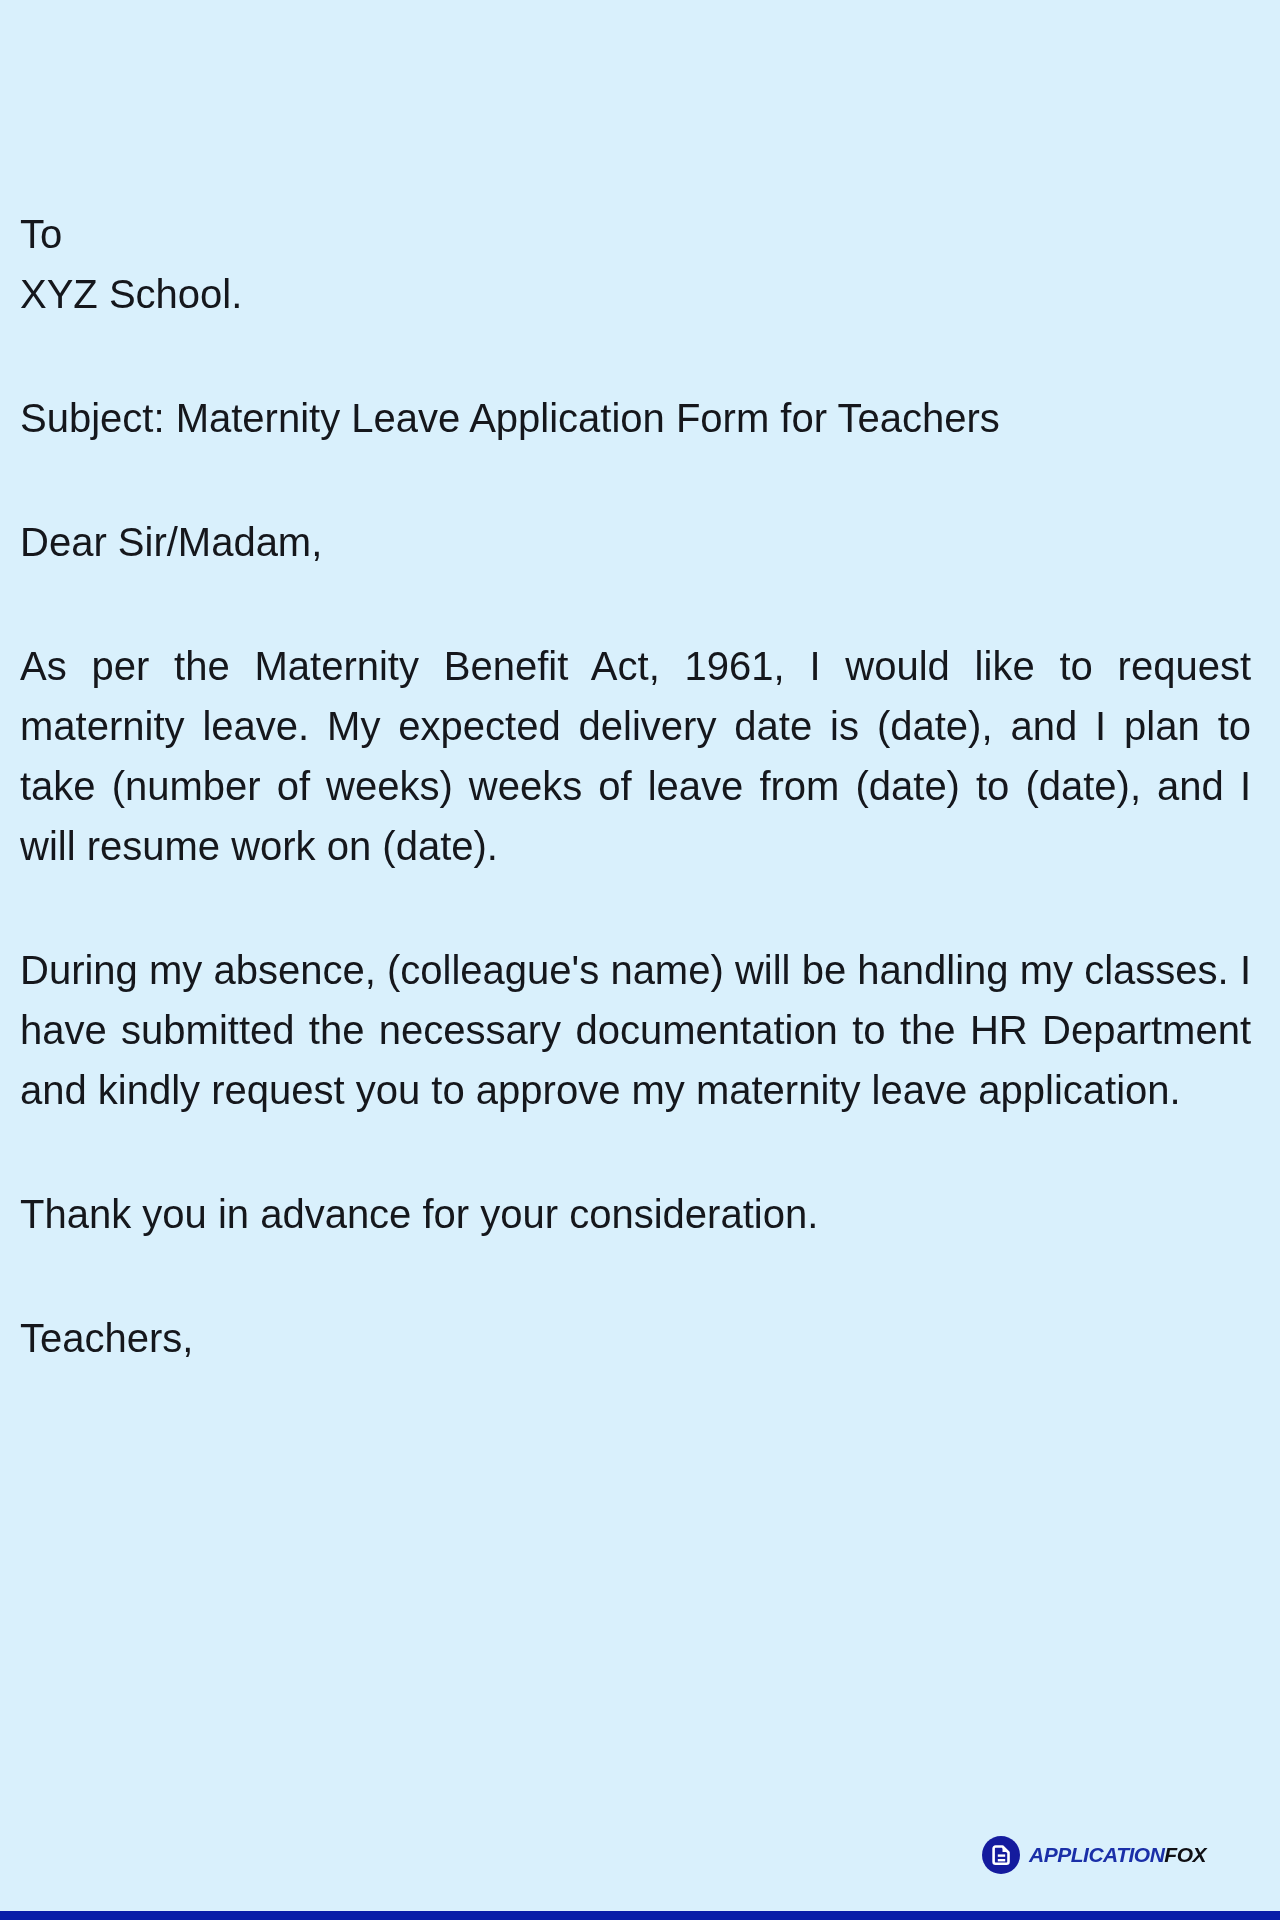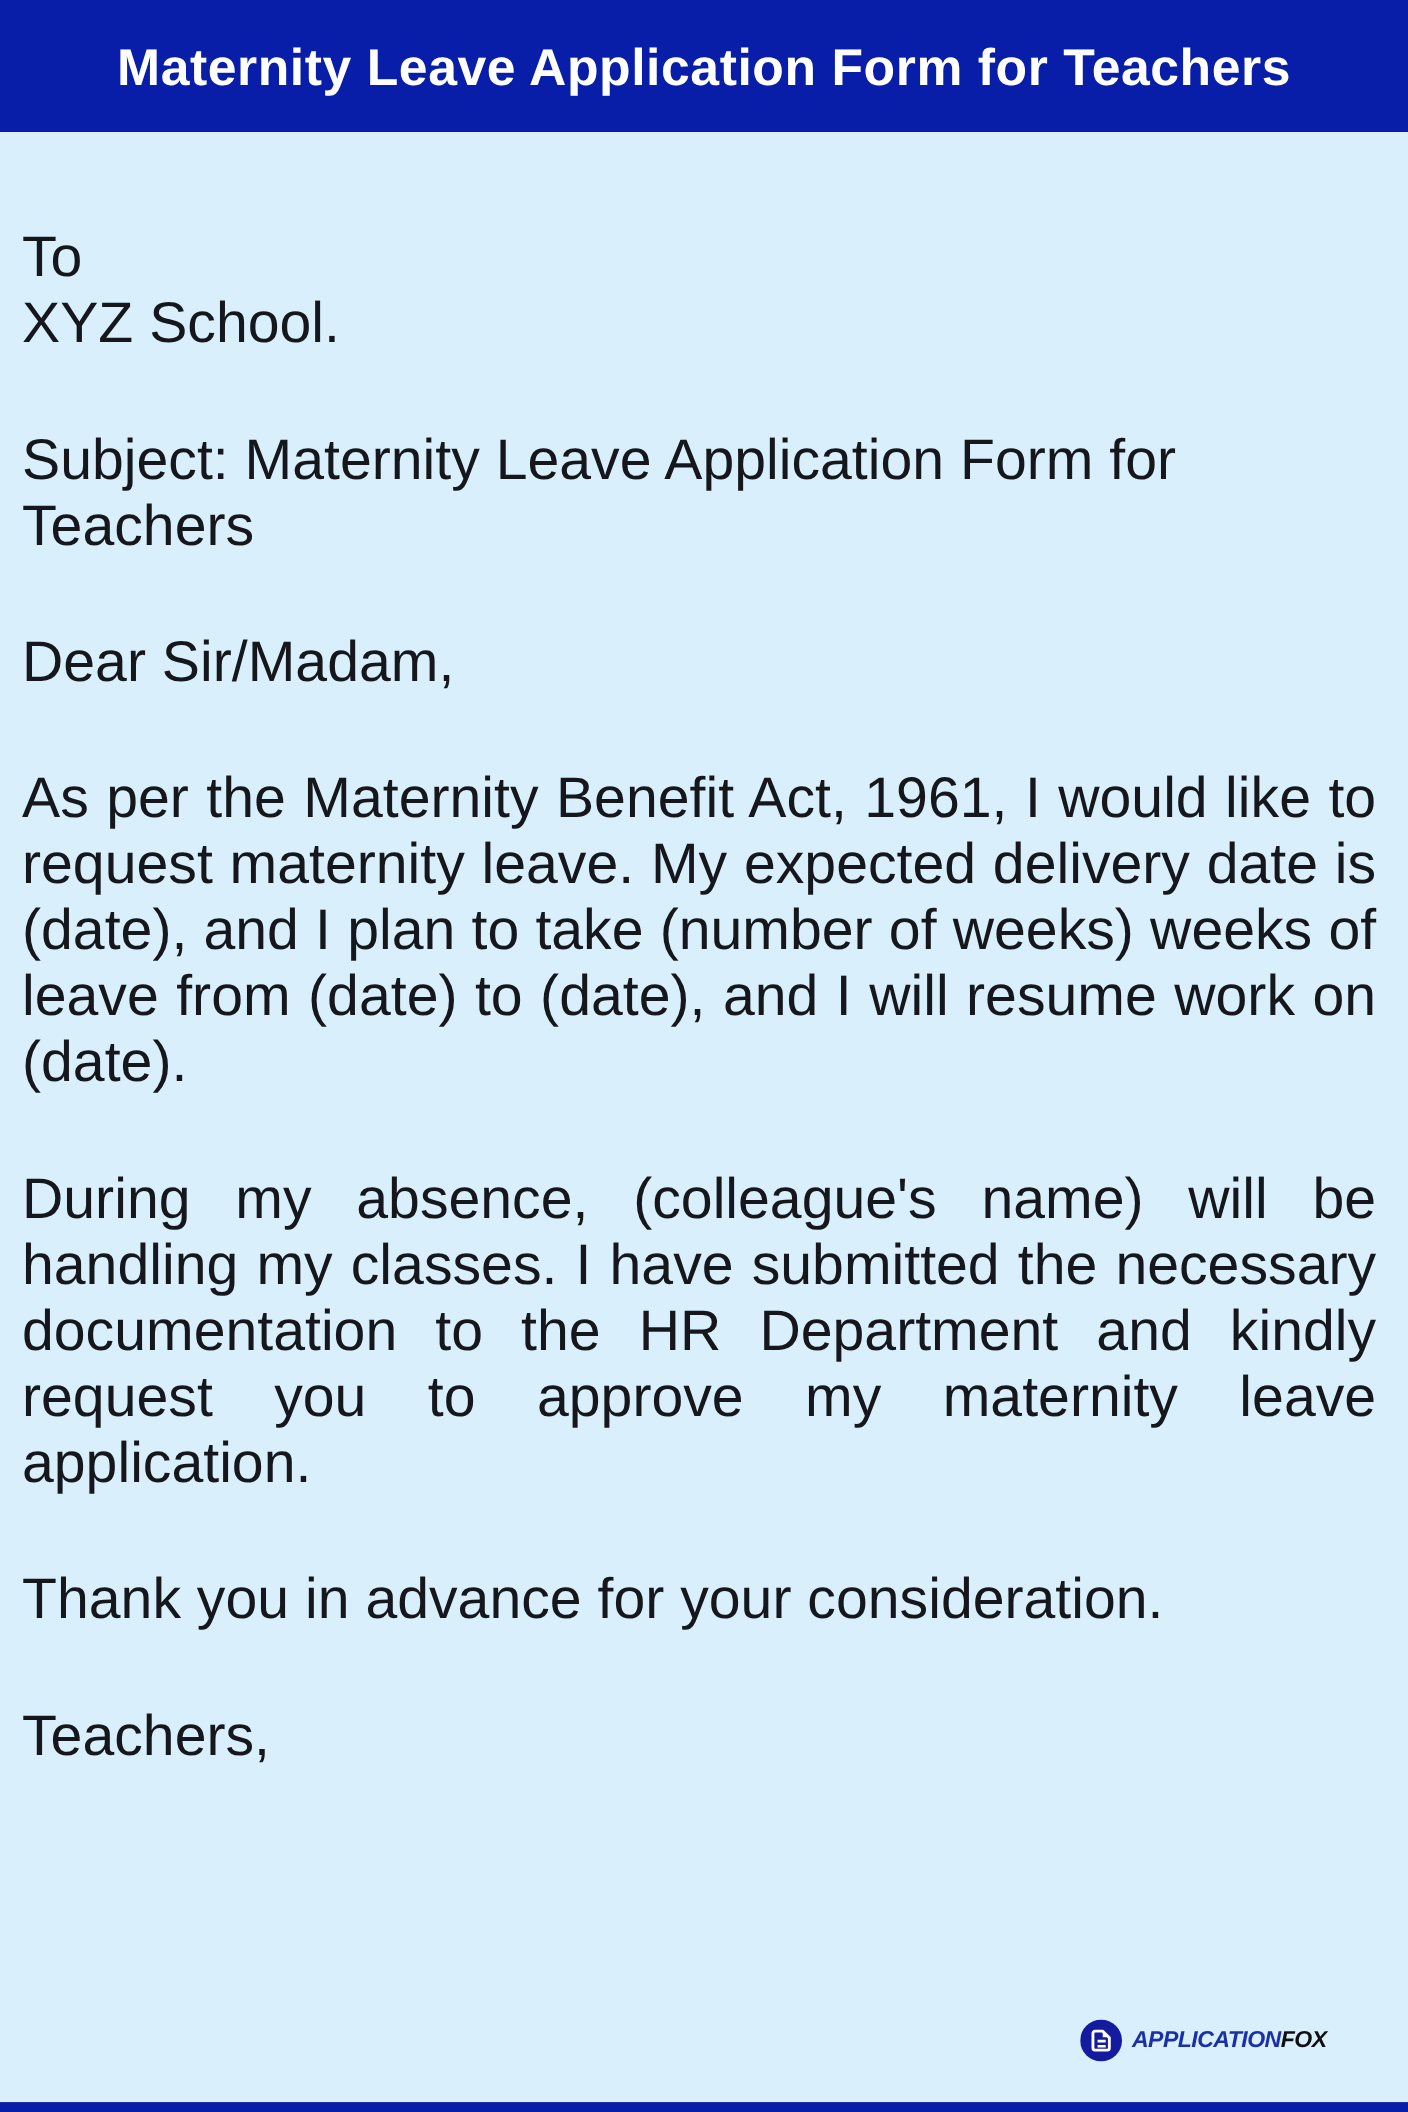--- a/index.html
+++ b/index.html
@@ -35,21 +35,21 @@
     color:var(--header-text);
     font-size:47px;
     font-weight:bold;
     letter-spacing:0.5px;
     white-space:nowrap;
   }
   .letter{
     position:absolute;
     top:120px;left:0;right:0;
     padding:0 29px 0 20px;
-    font-size:52px;
+    font-size:40px;
     line-height:60px;
   }
   .letter > *{margin:64px 0 0;}
   .letter > *:first-child{margin-top:84px;}
   .letter .signature{margin-top:50px;}
   .justify{text-align:justify;}
   .brand{
     position:absolute;
     top:1836px;
     right:74px;
@@ -71,23 +71,20 @@
     left:0;right:0;bottom:0;
     height:9px;
     background:var(--accent-blue);
   }
 </style>
 </head>
 <body>
 
 <div class="page">
 
-  <header class="banner">
-    <h1>Maternity Leave Application Form for Teachers</h1>
-  </header>
 
   <main class="letter">
     <div>
       <div>To</div>
       <div>XYZ School.</div>
     </div>
 
     <p>Subject: Maternity Leave Application Form for Teachers</p>
 
     <p>Dear Sir/Madam,</p>

